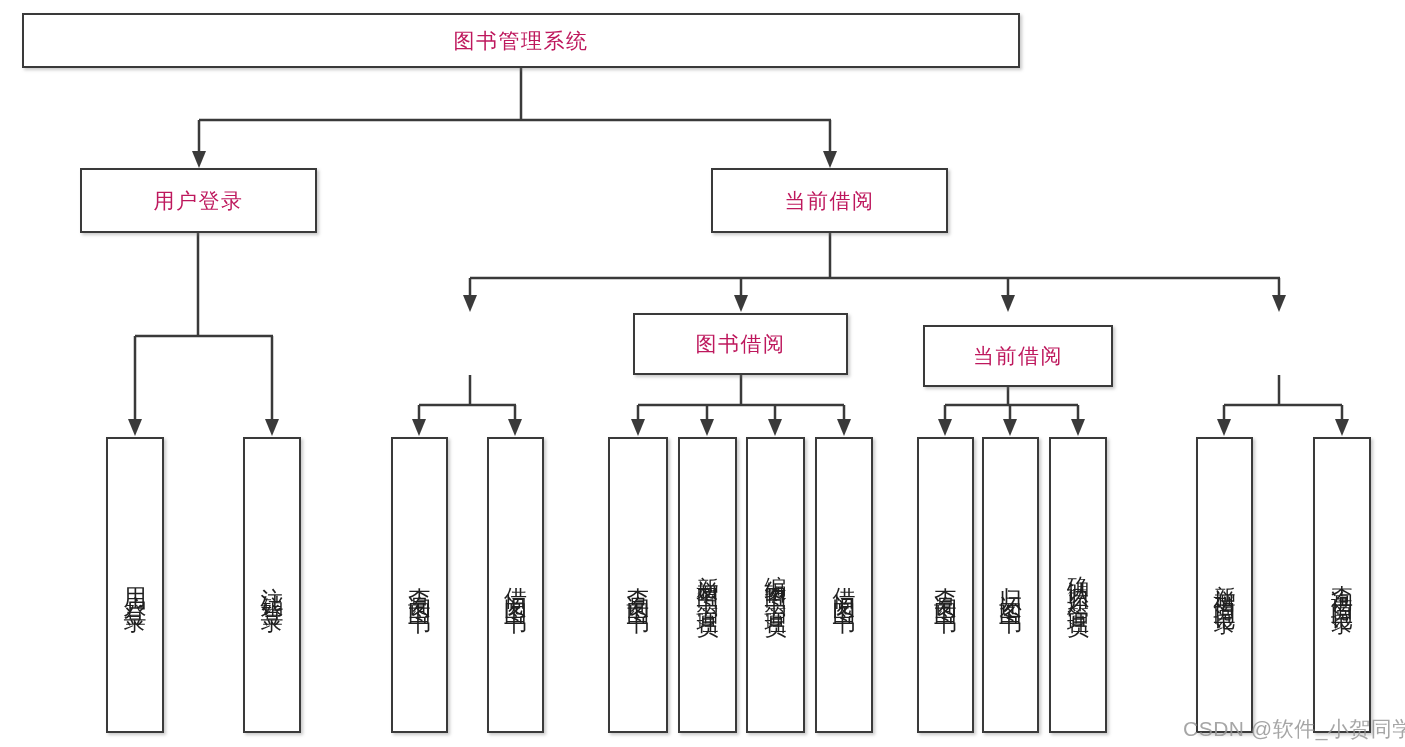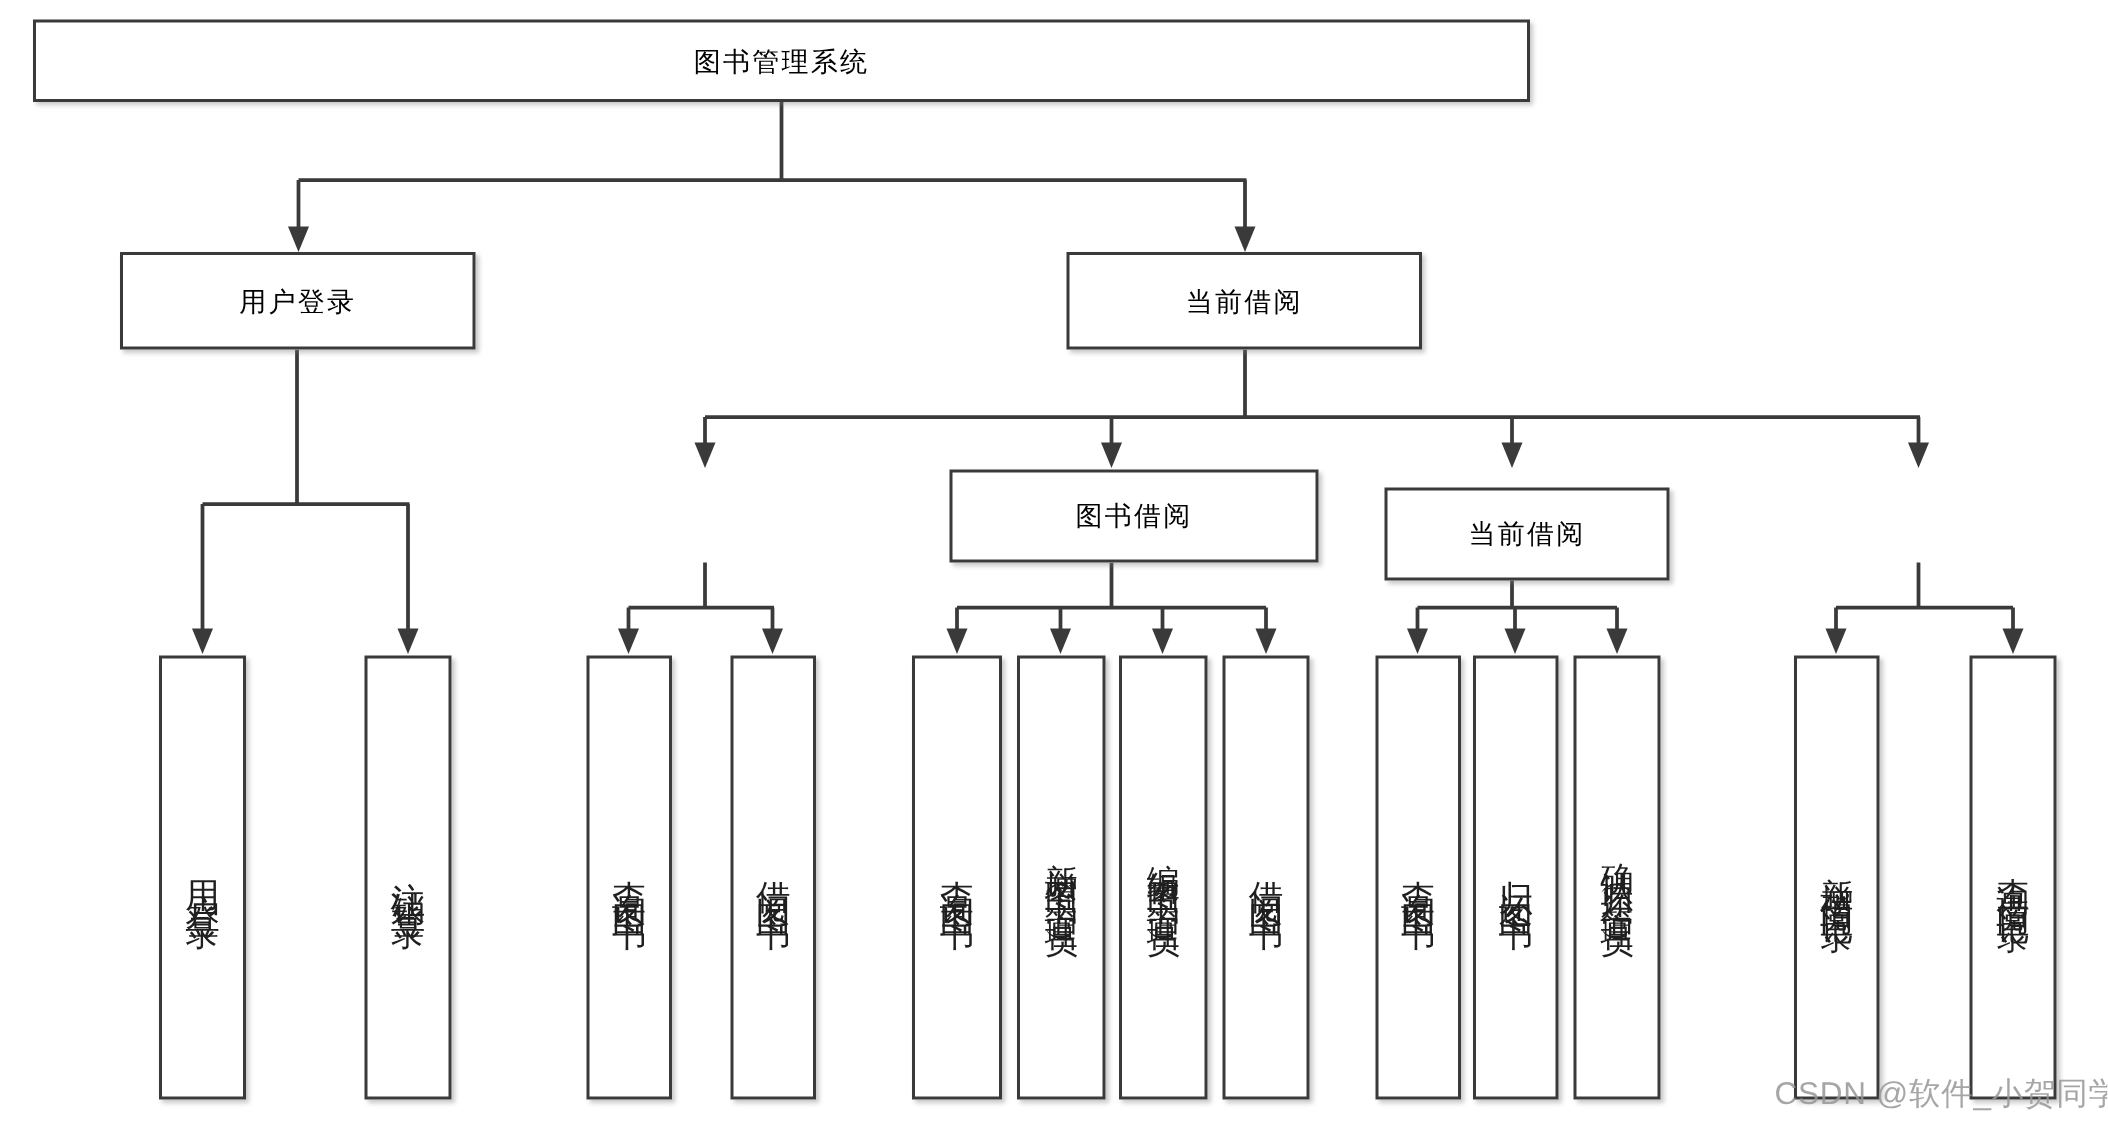--- a/index.html
+++ b/index.html
@@ -28,24 +28,24 @@
     position: absolute;
     box-sizing: border-box;
     background: #ffffff;
     border: 2.5px solid #3a3a3a;
     display: flex;
     align-items: center;
     justify-content: center;
     box-shadow: 2px 2px 3px rgba(120,120,120,0.40);
   }
   .node.h span {
-    font-size: 18px;
+    font-size: 21px;
     letter-spacing: 1.5px;
     white-space: nowrap;
-    color: #000000;
+    color: #be185d;
   }
   .node.v span {
     writing-mode: vertical-rl;
     font-size: 23px;
     line-height: 1;
     letter-spacing: 8px;
     color: #1f1f1f;
   }
   .node.v.long span {
     letter-spacing: 6px;
@@ -107,21 +107,21 @@
     <span>图书管理系统</span>
   </div>
 
   <div class="node h" style="left:80px; top:168px; width:237px; height:65px;">
     <span>用户登录</span>
   </div>
   <div class="node h" style="left:711px; top:168px; width:237px; height:65px;">
     <span>当前借阅</span>
   </div>
 
-  <div class="node h" style="left:633px; top:313px; width:246px; height:62px;">
+  <div class="node h" style="left:633px; top:313px; width:215px; height:62px;">
     <span>图书借阅</span>
   </div>
   <div class="node h" style="left:899px; top:325px; width:190px; height:62px;margin-left:24px;">
     <span>当前借阅</span>
   </div>
 
   <div class="node v" style="left:106px; top:437px; width:58px; height:296px;">
     <span>用户登录</span>
   </div>
   <div class="node v" style="left:243px; top:437px; width:58px; height:296px;">

